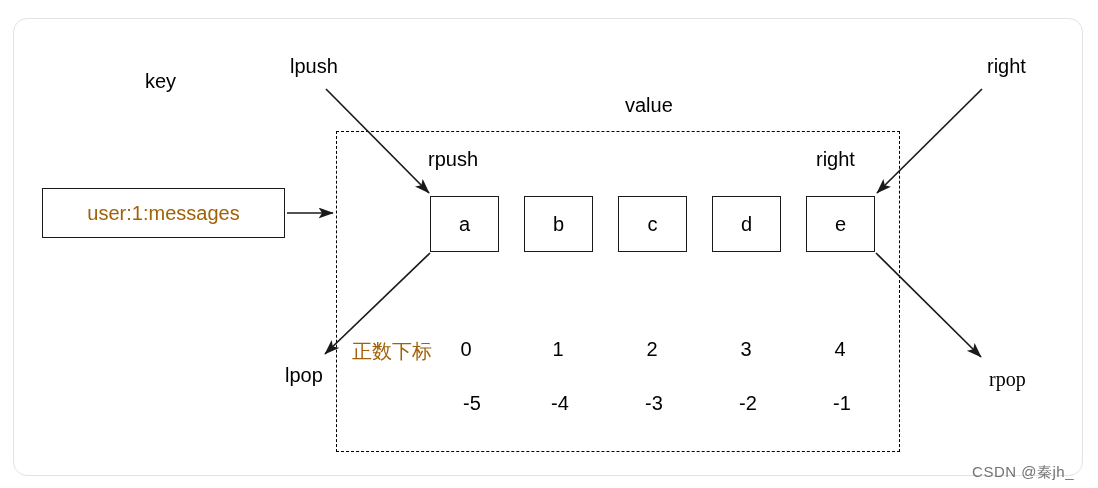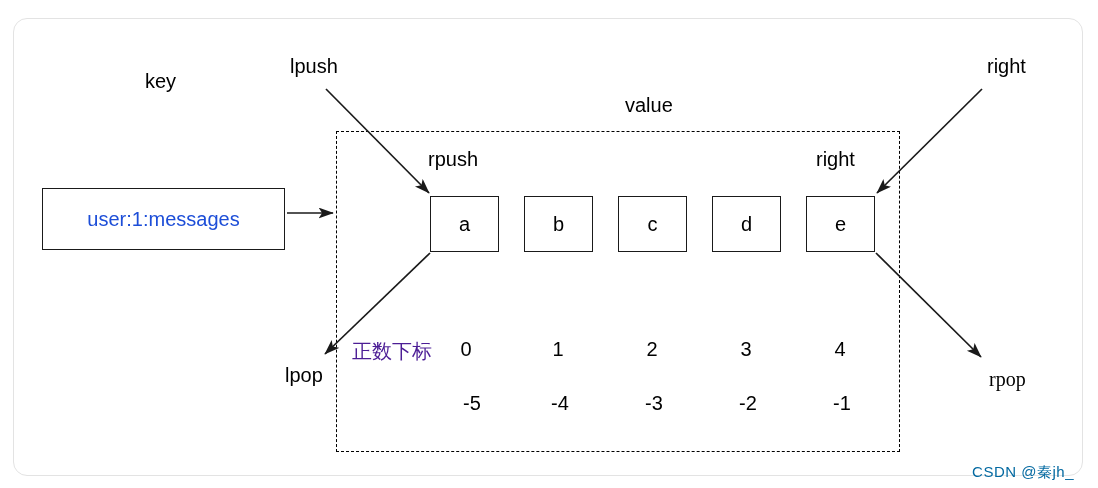--- a/index.html
+++ b/index.html
@@ -39,29 +39,29 @@
     box-sizing: border-box;
     border: 1.6px dashed #000000;
     background: transparent;
   }
   
   .key-box {
     position: absolute;
     left: 42px;
     top: 188px;
     width: 243px;
-    height: 62px;
+    height: 50px;
     box-sizing: border-box;
     border: 1.6px solid #1a1a1a;
     background: #ffffff;
     display: flex;
     align-items: center;
     justify-content: center;
     font-size: 20px;
-    color: #1d4ed8;
+    color: #a16207;
   }
   
   .cell {
     position: absolute;
     top: 196px;
     width: 69px;
     height: 56px;
     box-sizing: border-box;
     border: 1.6px solid #1a1a1a;
     background: #ffffff;
@@ -73,37 +73,37 @@
   }
   .lbl {
     position: absolute;
     font-size: 20px;
     color: #000000;
     white-space: nowrap;
   }
   .lbl-cjk {
     position: absolute;
     font-size: 20px;
-    color: #4c1d95;
+    color: #a16207;
     white-space: nowrap;
   }
   .idx {
     position: absolute;
     font-size: 20px;
     color: #000000;
     white-space: nowrap;
     text-align: center;
     transform: translateX(-50%);
   }
   .watermark {
     position: absolute;
     right: 24px;
     bottom: 6px;
     font-size: 15px;
-    color: #0369a1;
+    color: #737373;
     white-space: nowrap;
     letter-spacing: 0.5px;
   }
   svg.overlay {
     position: absolute;
     left: 0;
     top: 0;
     width: 1098px;
     height: 488px;
     pointer-events: none;

